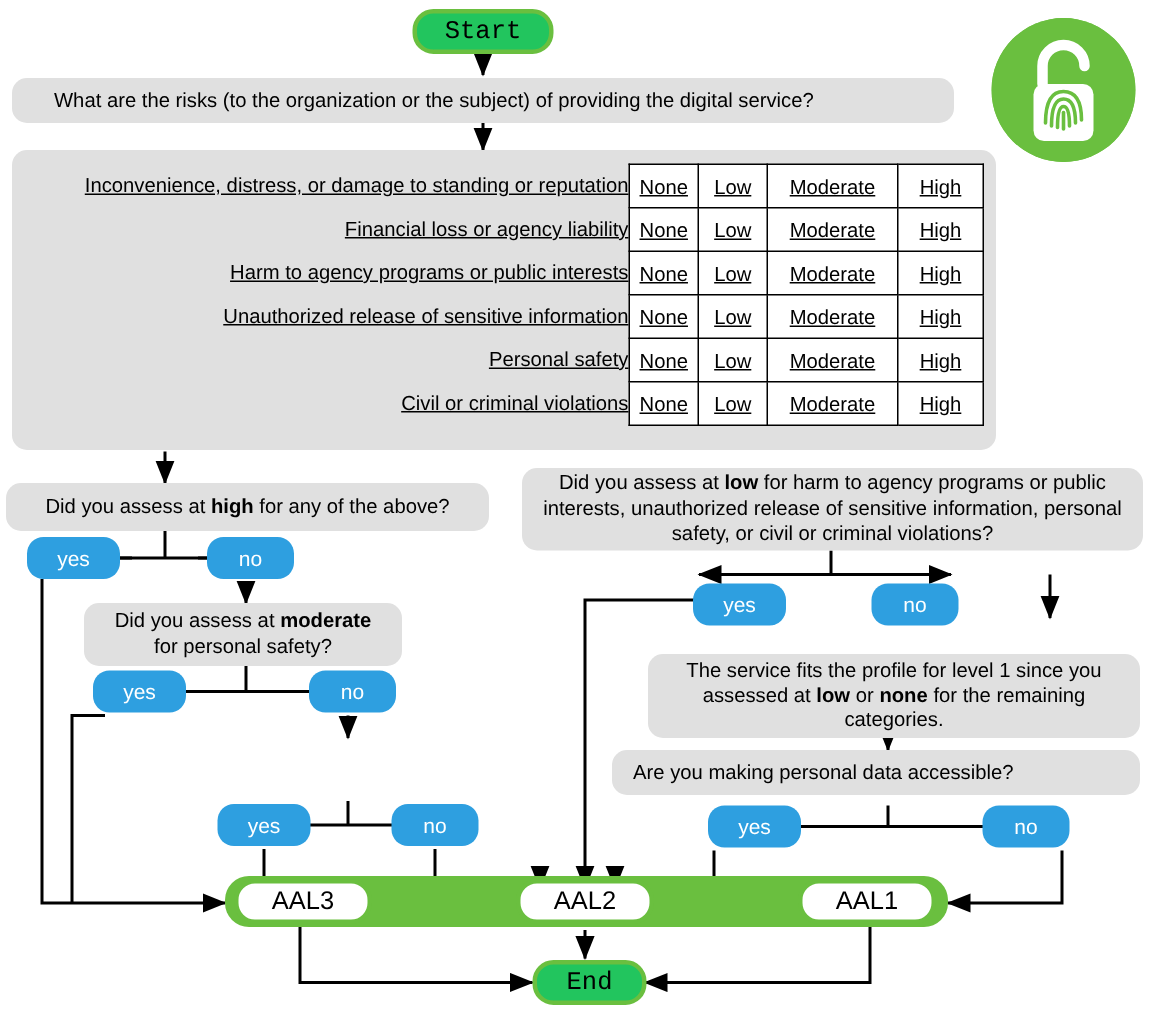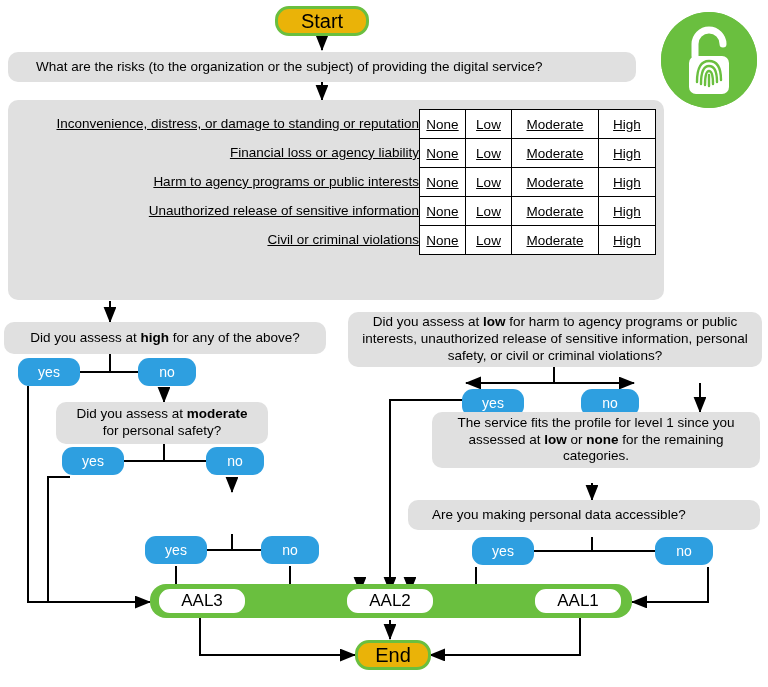--- a/index.html
+++ b/index.html
@@ -27,26 +27,27 @@
     pointer-events: none;
   }
   .node {
     position: absolute;
     box-sizing: border-box;
   }
   
   .pill {
     border: 3px solid #6abf3f;
     border-radius: 14px;
-    background: #eab308;
+    background: #22c55e;
     color: #000000;
-    font-size: 20px;
+    font-size: 17px;
     display: flex;
     align-items: center;
     justify-content: center;
+    font-family: Liberation Mono, monospace;
   }
   
   .greybox {
     background: #e0e0e0;
     border-radius: 10px;
     display: flex;
     align-items: center;
     font-size: 13.5px;
     line-height: 1.25;
     padding: 7px 10px;
@@ -255,20 +256,27 @@
           <td class="risk-opt o3">High</td>
         </tr>
         <tr>
           <td class="risk-label">Unauthorized release of sensitive information</td>
           <td class="risk-opt o0">None</td>
           <td class="risk-opt o1">Low</td>
           <td class="risk-opt o2">Moderate</td>
           <td class="risk-opt o3">High</td>
         </tr>
         <tr>
+          <td class="risk-label">Personal safety</td>
+          <td class="risk-opt o0">None</td>
+          <td class="risk-opt o1">Low</td>
+          <td class="risk-opt o2">Moderate</td>
+          <td class="risk-opt o3">High</td>
+        </tr>
+        <tr>
           <td class="risk-label">Civil or criminal violations</td>
           <td class="risk-opt o0">None</td>
           <td class="risk-opt o1">Low</td>
           <td class="risk-opt o2">Moderate</td>
           <td class="risk-opt o3">High</td>
         </tr>
       </tbody>
     </table>
   </div>
 
@@ -293,28 +301,28 @@
   <div class="node bluepill" style="left:261px; top:536px; width:58px; height:28px;">no</div>
 
   <div class="node greybox center" style="left:348px; top:312px; width:414px; height:55px;">
     <span>
       <span>Did you assess at </span><span class="bold">low</span><span> for harm to agency programs or public interests, unauthorized release of sensitive information, personal safety, or civil or criminal violations?</span>
     </span>
   </div>
   <div class="node bluepill" style="left:462px; top:389px; width:62px; height:28px;">yes</div>
   <div class="node bluepill" style="left:581px; top:389px; width:58px; height:28px;">no</div>
 
-  <div class="node greybox center" style="left:432px; top:412px; width:328px; height:56px;">
+  <div class="node greybox center" style="left:432px; top:436px; width:328px; height:56px;">
     <span>
       <span>The service fits the profile for level 1 since you assessed at </span><span class="bold">low</span><span> or </span><span class="bold">none</span><span> for the remaining categories.</span>
     </span>
   </div>
 
   <div class="numcircle" style="left:412px; top:505px;">2</div>
-  <div class="node greybox left" style="left:408px; top:500px; width:352px; height:30px; padding-left:24px;">
+  <div class="node greybox left" style="left:408px; top:500px; width:352px; height:30px; padding-left:14px;">
     <span>Are you making personal data accessible?</span>
   </div>
   <div class="node bluepill" style="left:472px; top:537px; width:62px; height:28px;">yes</div>
   <div class="node bluepill" style="left:655px; top:537px; width:58px; height:28px;">no</div>
 
   <div id="aalbar" style="left:150px; top:584px; width:482px; height:34px;"></div>
   <div class="aal" style="left:156px; top:586px; width:92px; height:30px;">AAL3</div>
   <div class="aal" style="left:344px; top:586px; width:92px; height:30px;">AAL2</div>
   <div class="aal" style="left:532px; top:586px; width:92px; height:30px;">AAL1</div>
 

